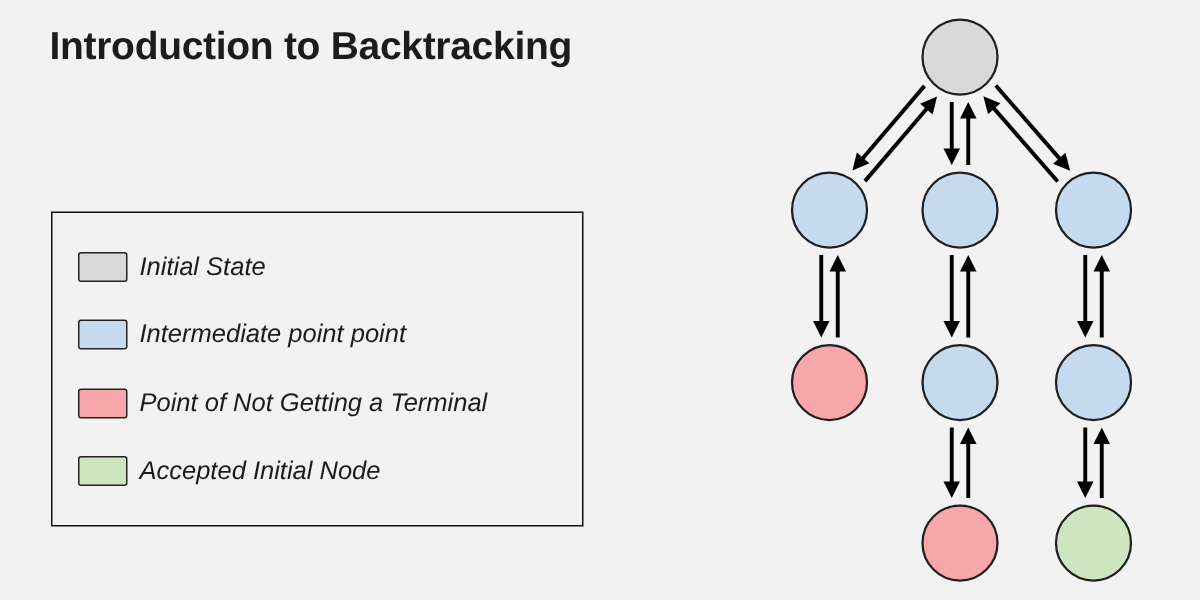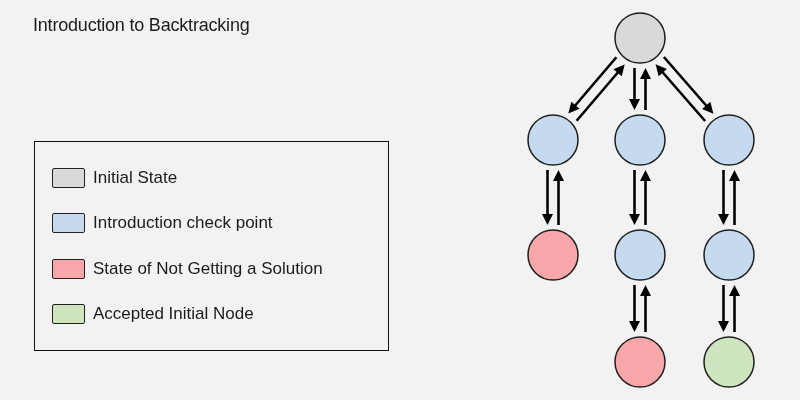--- a/index.html
+++ b/index.html
@@ -4,55 +4,55 @@
 <style>
   html, body { margin: 0; padding: 0; }
   body {
     width: 800px; height: 400px;
     position: relative; overflow: hidden;
     background: #f2f2f2;
     font-family: "Liberation Sans", sans-serif;
   }
   .title {
     position: absolute; left: 33px; top: 15px;
-    font-size: 18px; font-weight: normal; color: #1c1c1c;
+    font-size: 26px; font-weight: bold; color: #1c1c1c;
     letter-spacing: -0.2px; margin: 0;
   }
   .legend {
     position: absolute; left: 34px; top: 141px;
     width: 355px; height: 210px; box-sizing: border-box;
     border: 1.5px solid #111;
     display: flex; flex-direction: column; justify-content: space-evenly;
     padding-left: 17px;
   }
-  .legend-row { display: flex; align-items: flex-start; gap: 8px; }
+  .legend-row { display: flex; align-items: flex-start; gap: 8px; font-style: italic; }
   .swatch {
     width: 33px; height: 20px; box-sizing: border-box;
     border: 1.5px solid #222; border-radius: 2px; flex: none;
   }
   .legend-label { font-size: 17px; color: #1b1b1b; }
   #tree { position: absolute; left: 0; top: 0; }
 </style>
 </head>
 <body style="background: rgb(242, 242, 242);">
 
 <h1 class="title">Introduction to Backtracking</h1>
 
 <div class="legend">
   <div class="legend-row">
     <span class="swatch" style="background: rgb(217, 217, 217);"></span>
     <span class="legend-label">Initial State</span>
   </div>
   <div class="legend-row">
     <span class="swatch" style="background: rgb(197, 218, 239);"></span>
-    <span class="legend-label">Introduction check point</span>
+    <span class="legend-label">Intermediate point point</span>
   </div>
   <div class="legend-row">
     <span class="swatch" style="background: rgb(247, 166, 169);"></span>
-    <span class="legend-label">State of Not Getting a Solution</span>
+    <span class="legend-label">Point of Not Getting a Terminal</span>
   </div>
   <div class="legend-row">
     <span class="swatch" style="background: rgb(207, 229, 192);"></span>
     <span class="legend-label">Accepted Initial Node</span>
   </div>
 </div>
 
 <svg id="tree" width="800" height="400" viewBox="0 0 800 400">
     <line x1="616.3470150817426" y1="57.25581222531745" x2="574.773277507535" y2="105.99743558818145" stroke="#000000" stroke-width="2.6"></line>
     <polygon points="568.2838114467075,113.6057751077723 571.2376373778428,101.66739530276723 579.6068108493927,108.80580796967749" fill="#000000"></polygon>

